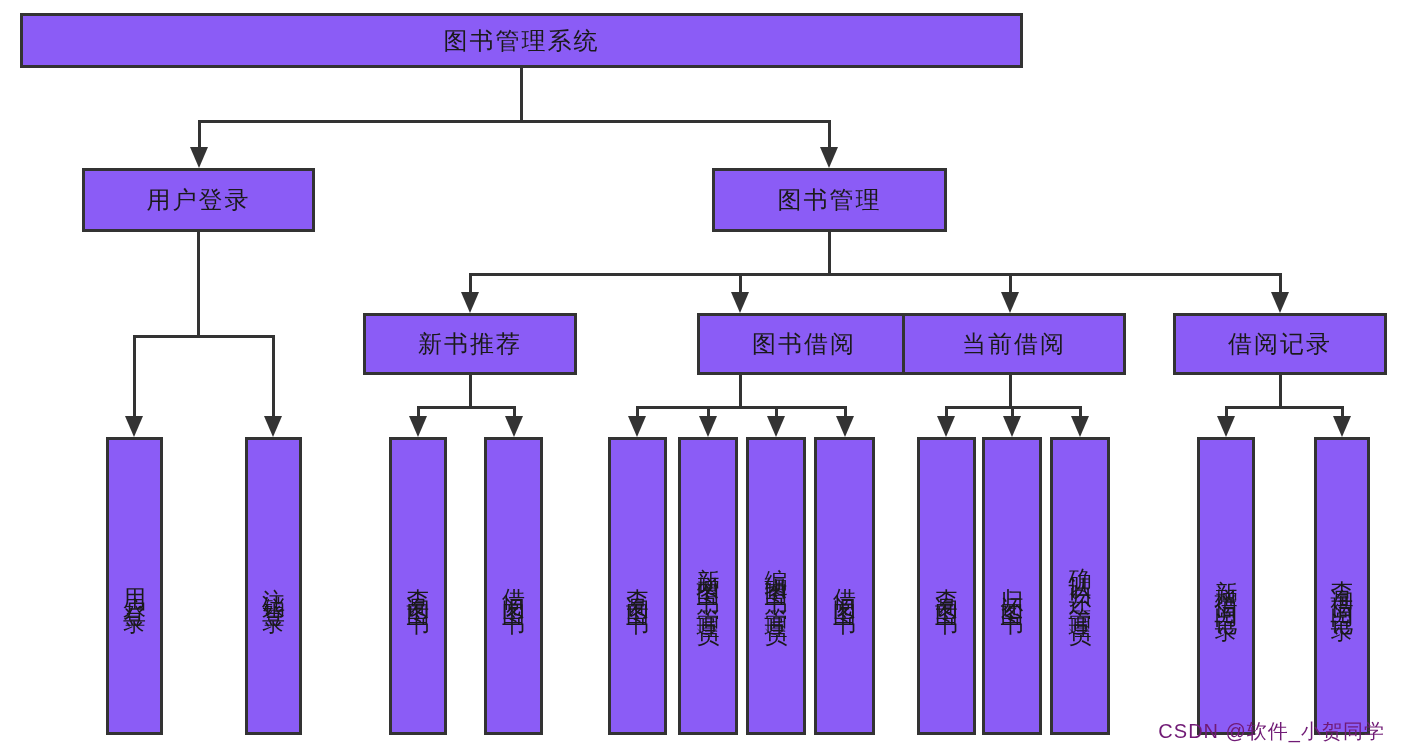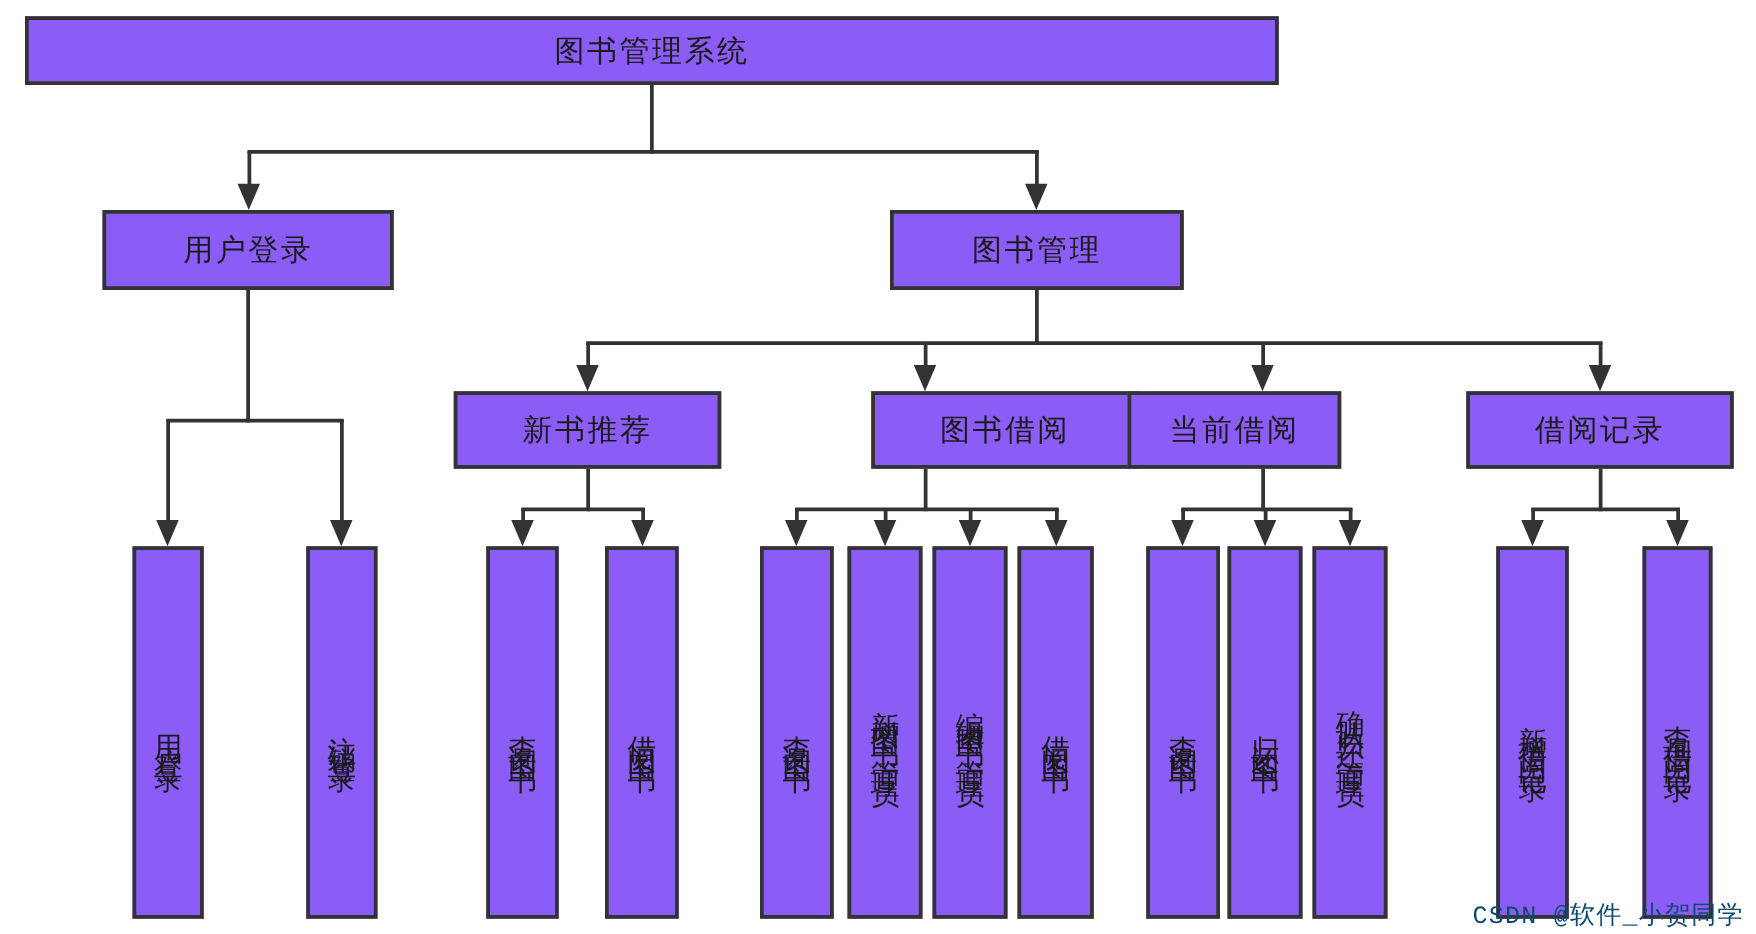--- a/index.html
+++ b/index.html
@@ -48,28 +48,27 @@
     position: absolute;
     width: 0;
     height: 0;
     border-left: 9px solid transparent;
     border-right: 9px solid transparent;
     border-top: 21px solid #333333;
     z-index: 1;
   }
   .watermark {
     position: absolute;
-    right: 10px;
+    right: 20px;
     bottom: 2px;
     font-size: 20px;
-    color: #0c4a6e;
+    color: #701a75;
     letter-spacing: 1px;
     z-index: 5;
     pointer-events: none;
-    font-family: Liberation Mono, monospace;
   }
 </style>
 </head>
 <body>
 
 <div id="stage">
   <div class="watermark">CSDN @软件_小贺同学</div>
 <div class="line" style="left: 519.5px; top: 68px; width: 3px; height: 54.5px;"></div>
     <div class="line" style="left: 197.5px; top: 119.5px; width: 633px; height: 3px;"></div>
     <div class="line" style="left: 197.5px; top: 121px; width: 3px; height: 30px;"></div>
@@ -130,21 +129,21 @@
     </div>
     <div class="node h" style="left: 363px; top: 313px; width: 214px; height: 62px;">
       <span class="label">新书推荐</span>
     </div>
     <div class="node h" style="left: 712px; top: 168px; width: 235px; height: 64px;">
       <span class="label">图书管理</span>
     </div>
     <div class="node h" style="left: 666px; top: 313px; width: 214px; height: 62px; margin-left: 31px;">
       <span class="label">图书借阅</span>
     </div>
-    <div class="node h" style="left: 902px; top: 313px; width: 171px; height: 62px;">
+    <div class="node h" style="left: 902px; top: 313px; width: 224px; height: 62px;">
       <span class="label">当前借阅</span>
     </div>
     <div class="node h" style="left: 1173px; top: 313px; width: 214px; height: 62px;">
       <span class="label">借阅记录</span>
     </div>
     <div class="node v" style="left: 106px; top: 437px; width: 57px; height: 298px;">
       <span class="label">用户登录</span>
     </div>
     <div class="node v" style="left: 245px; top: 437px; width: 57px; height: 298px;">
       <span class="label">注销登录</span>

